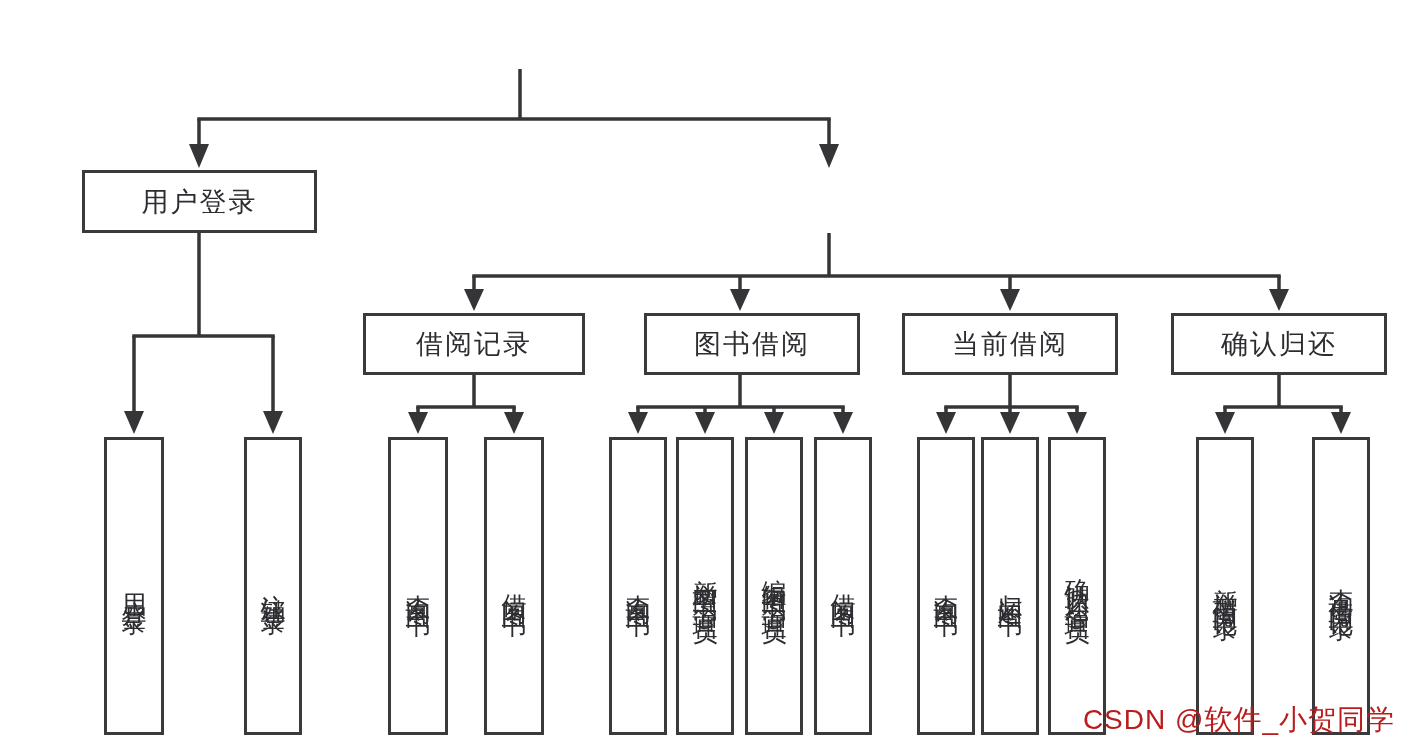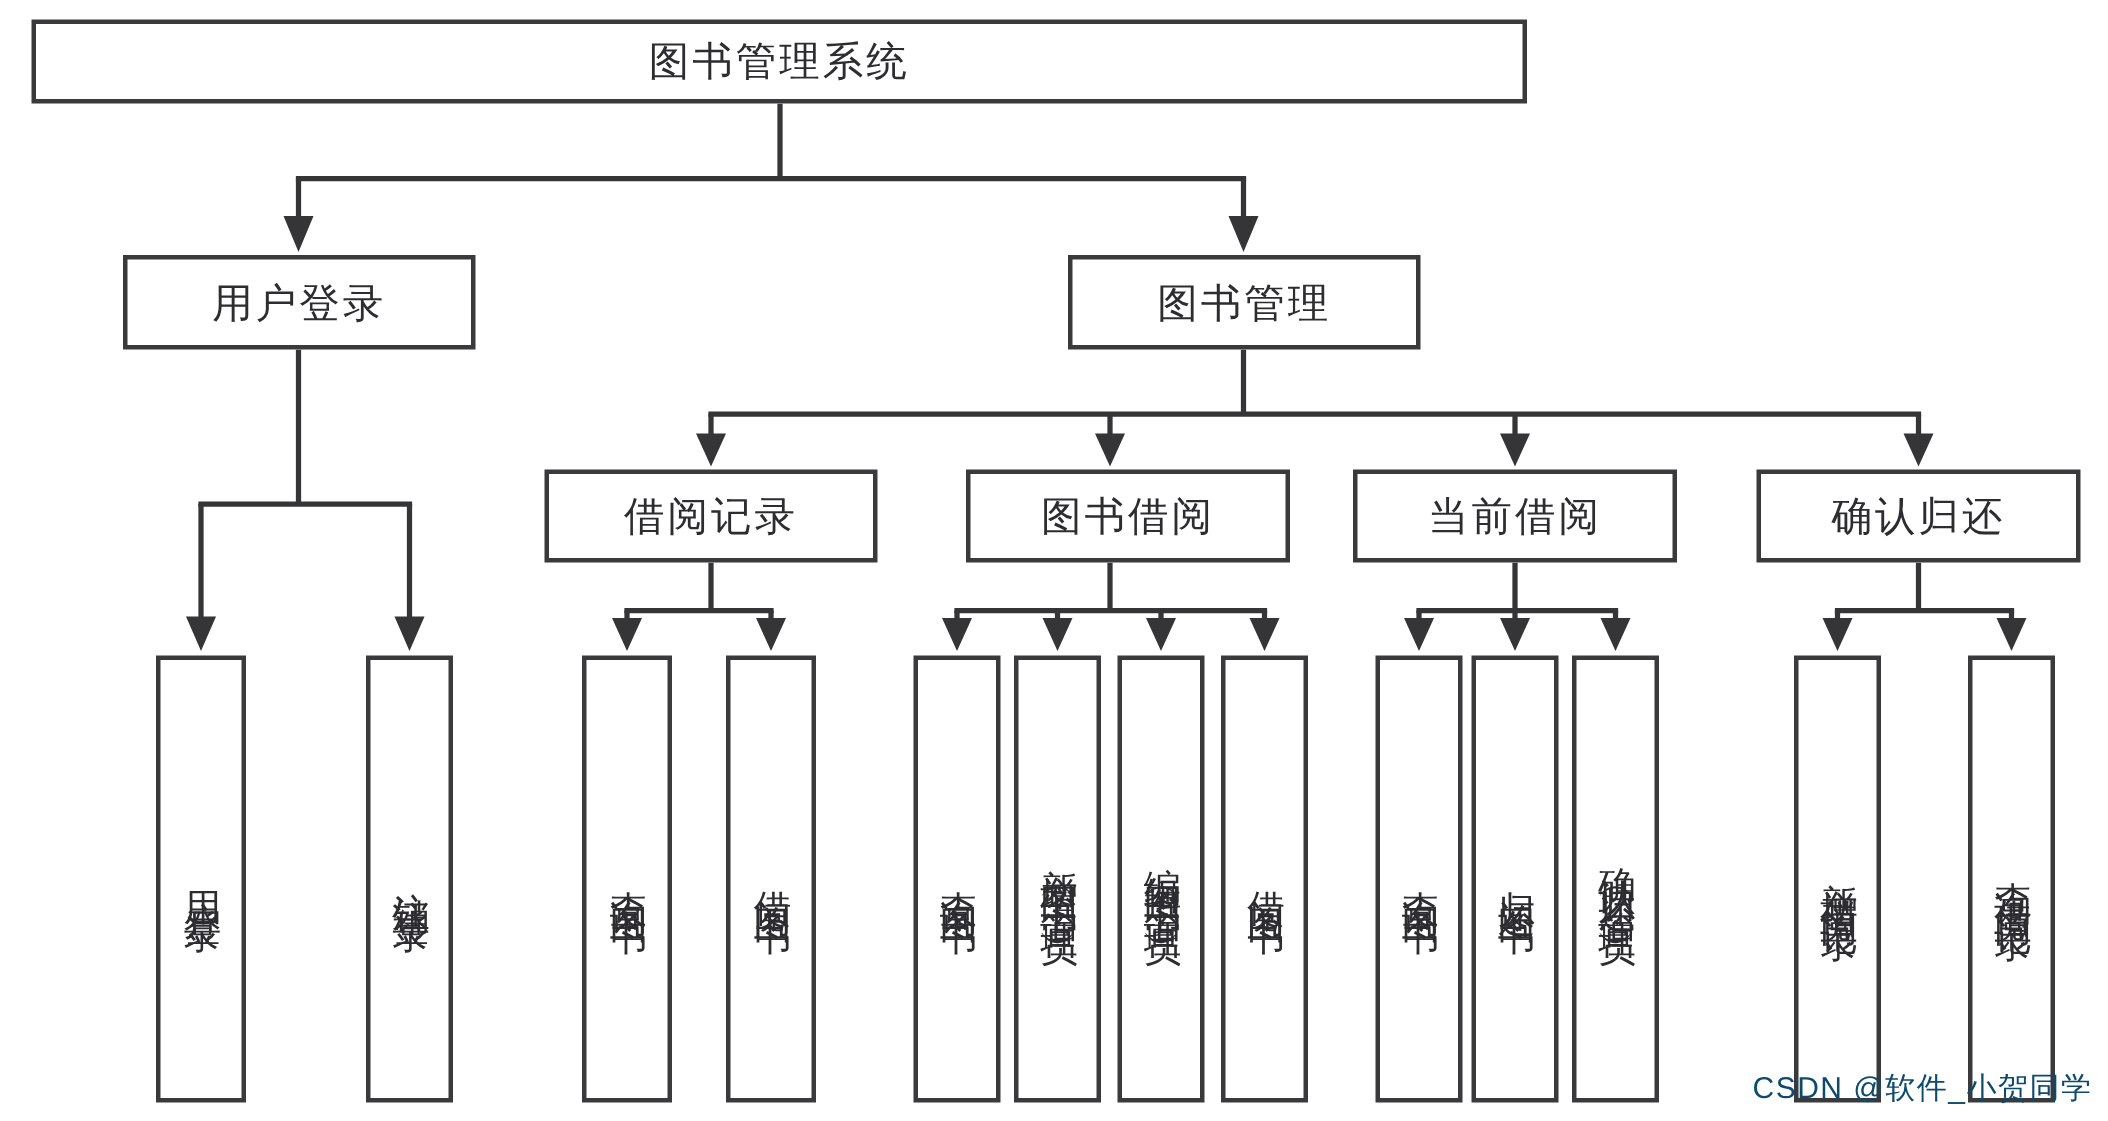--- a/index.html
+++ b/index.html
@@ -29,22 +29,22 @@
     background:#ffffff;
     top:437px; height:298px;
     display:flex; align-items:center; justify-content:center;
     writing-mode:vertical-rl; text-orientation:mixed;
     font-size:25px; letter-spacing:6px; line-height:1;
     color:#2d2d31;
   }
   .watermark {
     position:absolute;
     right:10px; bottom:8px;
-    font-size:20px; letter-spacing:1px;
-    color:#0c4a6e;
+    font-size:28px; letter-spacing:1px;
+    color:#b91c1c;
     z-index:6;
     white-space:nowrap;
   }
 </style>
 </head>
 <body>
 
 <div class="stage">
 
   <svg class="connectors" viewBox="0 0 1405 747" fill="none">
@@ -116,25 +116,23 @@
     <g stroke="#353538" stroke-width="3.5">
       <path d="M1279 375 L1279 407"></path>
       <path d="M1223.25 407 L1342.75 407"></path>
       <line x1="1225" y1="407" x2="1225" y2="413"></line>
       <line x1="1341" y1="407" x2="1341" y2="413"></line>
       <polygon points="1215,412 1235,412 1225,434" fill="#353538" stroke="none"></polygon>
       <polygon points="1331,412 1351,412 1341,434" fill="#353538" stroke="none"></polygon>
     </g>
   </svg>
 
-  <div class="hbox" style="left:21px; top:13px; width:997px; height:56px;">图书管理系统</div>
 
   <div class="hbox" style="left:82px; top:170px; width:235px; height:63px;">用户登录</div>
 
-  <div class="hbox" style="left:712px; top:170px; width:235px; height:63px;">图书管理</div>
 
   <div class="hbox" style="left:363px; top:313px; width:222px; height:62px;">借阅记录</div>
 
   <div class="hbox" style="left:632px; top:313px; width:216px; height:62px;margin-left:12px;">图书借阅</div>
 
   <div class="hbox" style="left:902px; top:313px; width:216px; height:62px;font-family:Liberation Mono, monospace;">当前借阅</div>
 
   <div class="hbox" style="left:1171px; top:313px; width:216px; height:62px;">确认归还</div>
 
   <div class="vbox" style="left:104px; width:60px;">用户登录</div>

